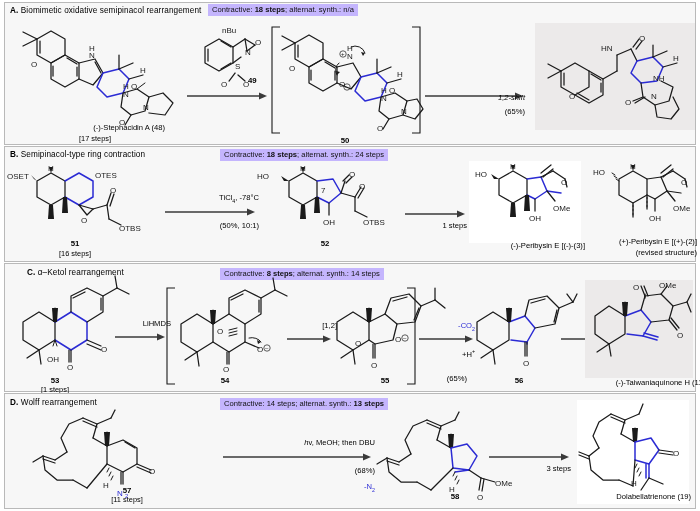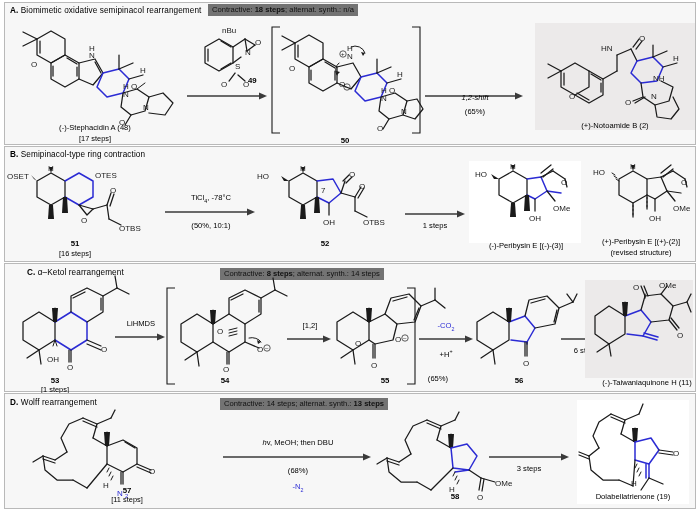--- a/index.html
+++ b/index.html
@@ -8,27 +8,27 @@
 
   .panel{position:absolute;left:4px;width:692px;border:1px solid #b9b9b9;background:#f7f7f7;box-sizing:border-box;}
   #panelA{top:2px;height:143px;}
   #panelB{top:146px;height:116px;}
   #panelC{top:263px;height:129px;}
   #panelD{top:393px;height:116px;padding-left:47px;}
 
   .ptitle{position:absolute;font-size:8.2px;letter-spacing:0.1px;color:#000;white-space:nowrap;}
   .ptitle b{font-weight:bold;}
 
-  .badge{position:absolute;background:#737373;font-size:7.6px;padding:2px 4px 2px 4px;white-space:nowrap;color:#111;line-height:1.1;}
+  .badge{position:absolute;background:#c4b5fd;font-size:7.6px;padding:2px 4px 2px 4px;white-space:nowrap;color:#111;line-height:1.1;}
   .badge b{font-weight:bold;}
 
   .prodbox{position:absolute;background:#eceaea;border:0;}
   .prodbox.white{background:#ffffff;}
 
-  .lab{position:absolute;font-size:7.6px;white-space:nowrap;text-align:center;color:#000;}
+  .lab{position:absolute;font-size:7.6px;white-space:nowrap;text-align:right;color:#000;}
   .lab.it{font-style:italic;}
   .lab.blue{color:#2b2bd4;}
   .cnum{position:absolute;font-size:7.8px;font-weight:bold;white-space:nowrap;text-align:center;}
   .steps{position:absolute;font-size:7.4px;white-space:nowrap;text-align:center;}
 
   svg{display:block;overflow:visible;}
   .sv{position:absolute;}
   .bk{stroke:#1a1a1a;stroke-width:1.25;fill:none;stroke-linecap:round;stroke-linejoin:round;}
   .bkt{stroke:#1a1a1a;stroke-width:1.0;fill:none;stroke-linecap:round;}
   .bl{stroke:#2b2bd4;stroke-width:1.5;fill:none;stroke-linecap:round;stroke-linejoin:round;}
@@ -208,27 +208,29 @@
         <text class="at" x="128" y="34">H</text>
         <text class="at" x="108" y="54">NH</text>
         <path class="bk" d="M96,56 L98,70 L110,78 L124,74 L128,60 L116,54"></path>
         <path class="bk" d="M98,70 L88,74"></path>
           <path class="bk" d="M100,70 L90,76"></path>
         <text class="at" x="80" y="78">O</text>
         <text class="at" x="106" y="72">N</text>
         <path class="bk" d="M110,78 L112,90 L126,92 L134,82 L128,70"></path>
       </svg>
     </div>
-    <div class="lab" style="left:530px;top:118px;width:160px;">(+)-Notoamide B (2)</div>
   </div>
 
   <div class="panel" id="panelB">
     <div class="ptitle" style="left:5px;top:3px;">
       <b>B.</b>
       <span>Semipinacol-type ring contraction</span>
+    </div>
+    <div class="badge" style="left:215px;top:2px;">
+      <span>Contractive: </span><b>18 steps</b><span>; alternat. synth.: </span><span>24 steps</span>
     </div>
 
     <div class="sv" style="left:2px;top:18px;">
       <svg width="150" height="78" viewBox="0 0 150 78">
         <text class="at" x="0" y="14">OSET</text>
         <path class="fillk" d="M30,16 L24,10 L27,14 Z"></path>
         <path class="bk" d="M30,16 L44,8 L58,16 L58,32 L44,40 L30,32 Z"></path>
         <path class="bl" d="M58,16 L72,8 L86,16 L86,32 L72,40 L58,32"></path>
         <text class="at" x="41" y="6">H</text>
         <path class="fillk" d="M44,8 L42,2 L46,2 Z"></path>

